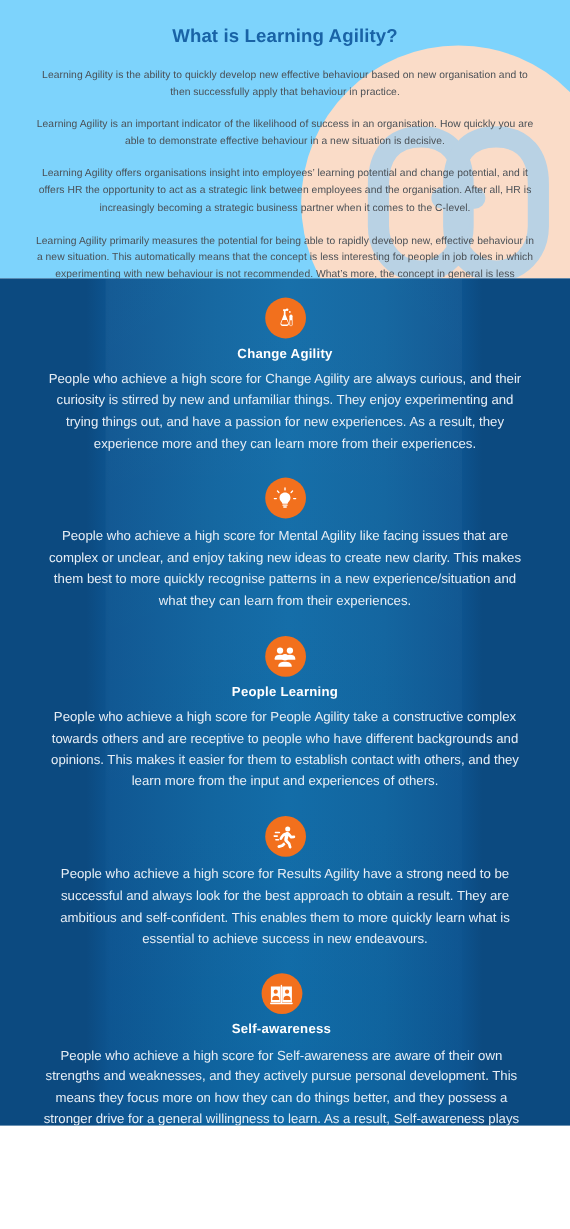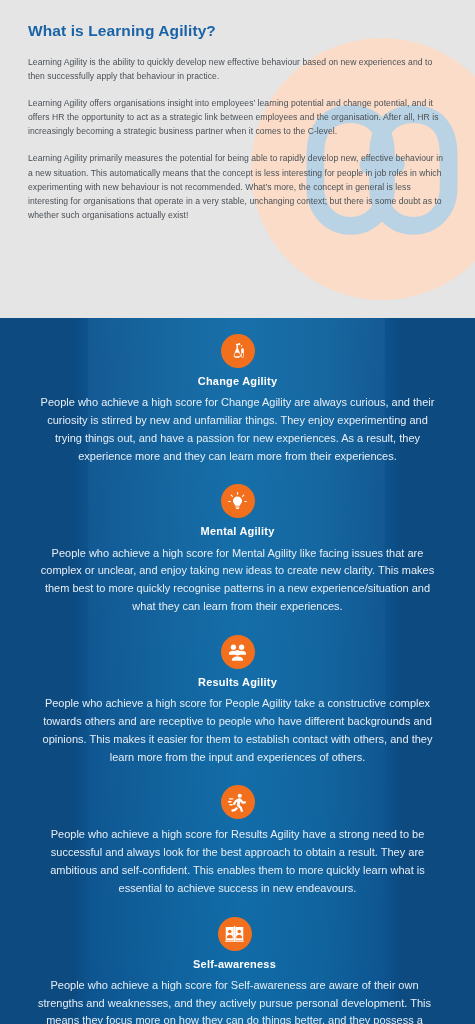--- a/index.html
+++ b/index.html
@@ -12,24 +12,25 @@
     height: 1024px;
     font-family: "Liberation Sans", "DejaVu Sans", sans-serif;
     overflow: hidden;
     position: relative;
   }
 
   
   .intro {
     position: relative;
     width: 475px;
-    height: 318px;
-    background: #e5e5e5;
+    height: 232px;
+    background: #7dd3fc;
     overflow: hidden;
     box-sizing: border-box;
+    text-align: center;
   }
 
   
   .watermark {
     position: absolute;
     right: -38px;
     top: 38px;
     width: 262px;
     height: 262px;
     pointer-events: none;
@@ -156,21 +157,22 @@
         <path d="M34 22 C22 22 16 30 16 42 L16 60 C16 71 24 79 34 79 C44 79 52 71 52 60 L52 42 C52 30 46 22 34 22 Z"></path>
         <path d="M66 22 C54 22 48 30 48 42 L48 60 C48 71 56 79 66 79 C76 79 84 71 84 60 L84 42 C84 30 78 22 66 22 Z"></path>
         <path d="M43 48 L57 48"></path>
       </g>
       <circle cx="50" cy="58" r="5" fill="#b9d2e4"></circle>
     </svg>
   </div>
 
   <div class="intro-inner">
     <h1 class="page-title">What is Learning Agility?</h1>
-    <p>Learning Agility is the ability to quickly develop new effective behaviour based on new experiences and to then successfully apply that behaviour in practice.</p>
+    <p>Learning Agility is the ability to quickly develop new effective behaviour based on new organisation and to then successfully apply that behaviour in practice.</p>
+    <p>Learning Agility is an important indicator of the likelihood of success in an organisation. How quickly you are able to demonstrate effective behaviour in a new situation is decisive.</p>
     <p>Learning Agility offers organisations insight into employees’ learning potential and change potential, and it offers HR the opportunity to act as a strategic link between employees and the organisation. After all, HR is increasingly becoming a strategic business partner when it comes to the C-level.</p>
     <p>Learning Agility primarily measures the potential for being able to rapidly develop new, effective behaviour in a new situation. This automatically means that the concept is less interesting for people in job roles in which experimenting with new behaviour is not recommended. What’s more, the concept in general is less interesting for organisations that operate in a very stable, unchanging context; but there is some doubt as to whether such organisations actually exist!</p>
   </div>
 </section>
 
 <section class="dimensions">
 
   <div class="dim">
     <div class="dim-icon">
       <svg width="21" height="21" viewBox="0 0 24 24" aria-hidden="true">
@@ -196,38 +198,37 @@
           <rect x="9.5" y="17.6" width="5" height="1.25" rx="0.62"></rect>
           <rect x="10.2" y="19.4" width="3.6" height="1.2" rx="0.6"></rect>
           <rect x="11.35" y="1.2" width="1.3" height="3.2" rx="0.65"></rect>
           <rect x="11.35" y="1.2" width="1.3" height="3.2" rx="0.65" transform="rotate(45 12 12)"></rect>
           <rect x="11.35" y="1.2" width="1.3" height="3.2" rx="0.65" transform="rotate(90 12 12)"></rect>
           <rect x="11.35" y="1.2" width="1.3" height="3.2" rx="0.65" transform="rotate(-45 12 12)"></rect>
           <rect x="11.35" y="1.2" width="1.3" height="3.2" rx="0.65" transform="rotate(-90 12 12)"></rect>
         </g>
       </svg>
     </div>
-    <div class="dim-title">Mental Agility</div>
     <p class="dim-body">People who achieve a high score for Mental Agility like facing issues that are complex or unclear, and enjoy taking new ideas to create new clarity. This makes them best to more quickly recognise patterns in a new experience/situation and what they can learn from their experiences.</p>
   </div>
 
   <div class="dim">
     <div class="dim-icon">
       <svg width="21" height="21" viewBox="0 0 24 24" aria-hidden="true">
         <g fill="#ffffff">
           <circle cx="7.3" cy="7.0" r="3.0"></circle>
           <circle cx="16.7" cy="7.0" r="3.0"></circle>
           <path d="M2.2 14.4c0-2.2 2.3-3.3 5.1-3.3s5.1 1.1 5.1 3.3v1.4H2.2v-1.4z"></path>
           <path d="M11.6 14.4c0-2.2 2.3-3.3 5.1-3.3s5.1 1.1 5.1 3.3v1.4h-10.2v-1.4z"></path>
           <circle cx="12" cy="13.4" r="3.1"></circle>
           <path d="M5.6 21.6c0-2.6 2.9-4.0 6.4-4.0s6.4 1.4 6.4 4.0v0.9H5.6v-0.9z"></path>
         </g>
       </svg>
     </div>
-    <div class="dim-title">Results Agility</div>
+    <div class="dim-title">People Learning</div>
     <p class="dim-body">People who achieve a high score for People Agility take a constructive complex towards others and are receptive to people who have different backgrounds and opinions. This makes it easier for them to establish contact with others, and they learn more from the input and experiences of others.</p>
   </div>
 
   <div class="dim">
     <div class="dim-icon">
       <svg width="21" height="21" viewBox="0 0 24 24" aria-hidden="true">
         <g fill="#ffffff">
           <circle cx="14.6" cy="4.3" r="2.4"></circle>
           <path d="M12.6 7.6 C10.6 8.1 9.0 9.4 8.0 11.1 l-1.0 1.8 c-0.35 0.62-0.14 1.4 0.48 1.75 0.62 0.35 1.4 0.14 1.75-0.48 l0.95-1.7 c0.4-0.7 1.0-1.25 1.7-1.6 l-0.6 3.4 c-0.12 0.7 0.1 1.4 0.6 1.9 l2.9 2.9 0.9 3.0 c0.2 0.68 0.92 1.06 1.6 0.86 0.68-0.2 1.06-0.92 0.86-1.6 l-1.0-3.4 c-0.08-0.28-0.23-0.53-0.44-0.74 l-2.25-2.25 0.85-4.0 1.6 1.95 c0.28 0.34 0.7 0.53 1.14 0.5 l2.5-0.16 c0.72-0.05 1.26-0.66 1.21-1.38 -0.05-0.72-0.66-1.26-1.38-1.21 l-1.86 0.12 -2.0-2.45 c-0.75-0.92-1.95-1.36-3.1-1.1z"></path>
           <path d="M11.0 16.9 l-2.5 2.3 -2.7 0.75 c-0.7 0.2-1.1 0.92-0.9 1.6 0.2 0.7 0.92 1.1 1.6 0.9 l3.1-0.86 c0.24-0.07 0.46-0.2 0.64-0.37 l2.3-2.14 -1.55-2.18z"></path>

